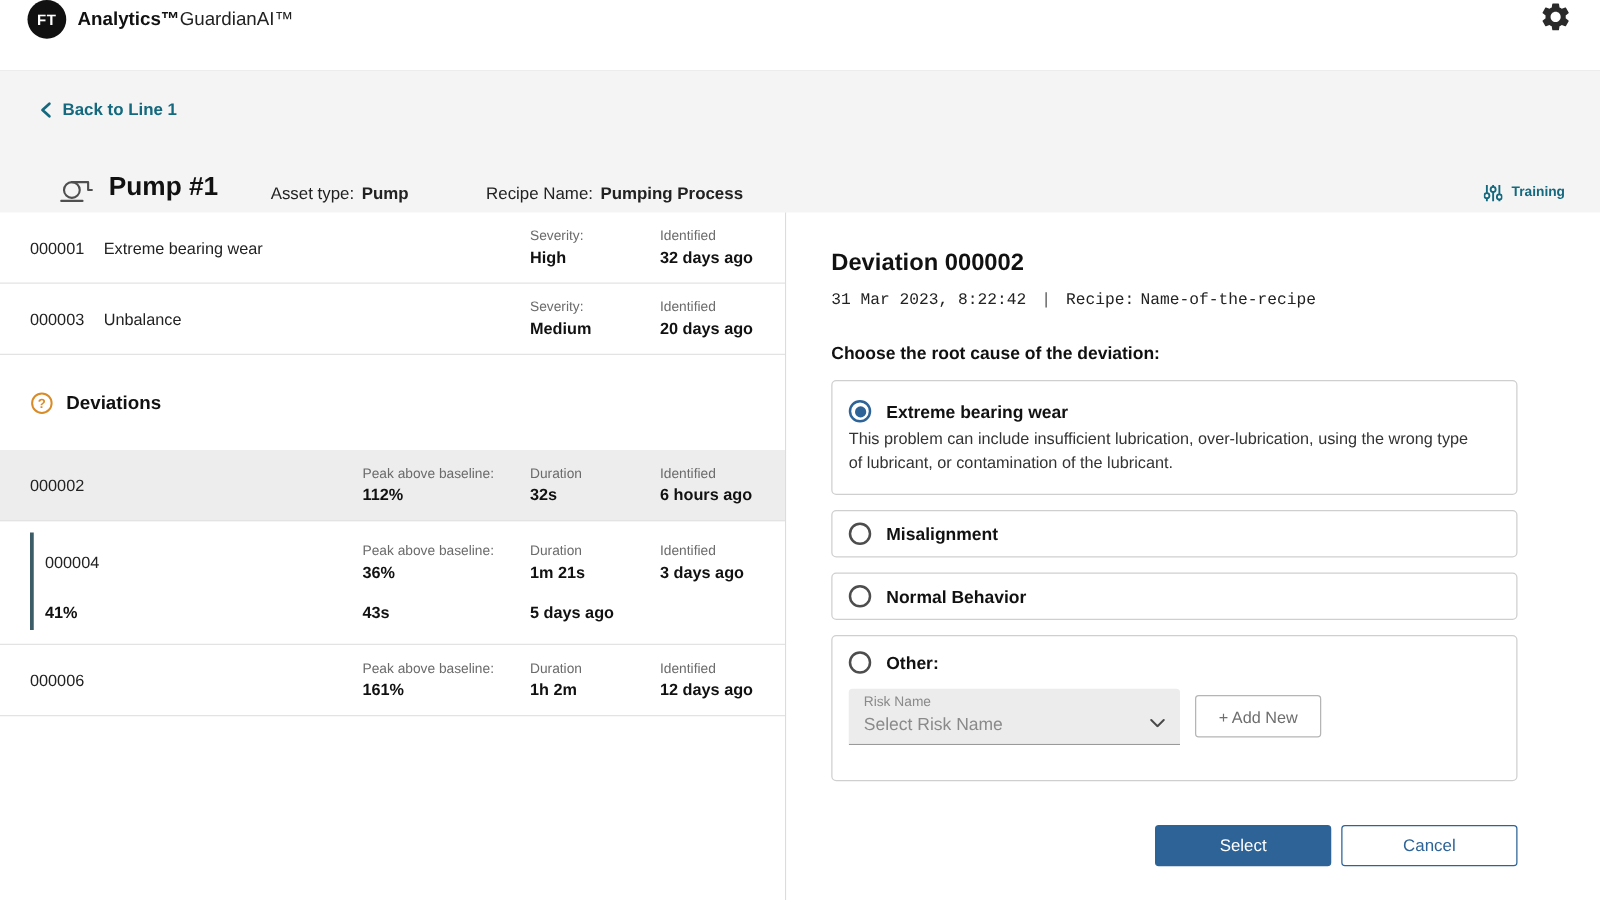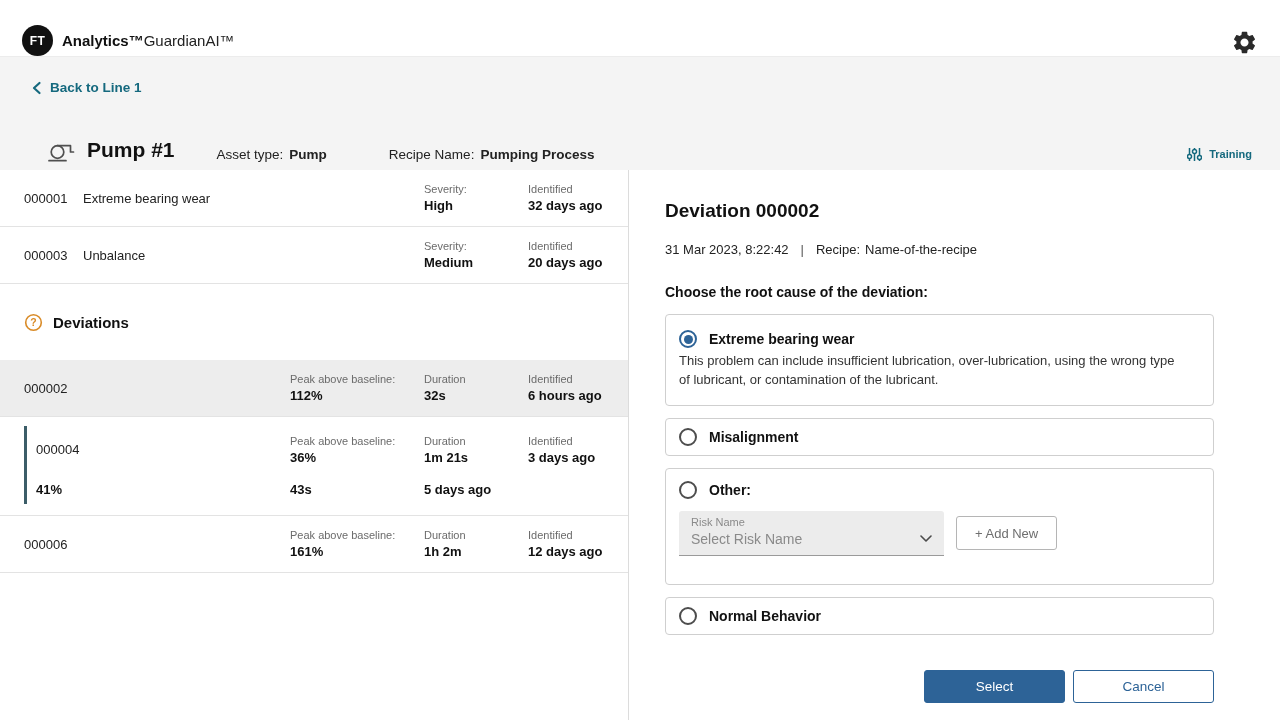--- a/index.html
+++ b/index.html
@@ -7,21 +7,21 @@
   body {
     font-family: "Liberation Sans", "DejaVu Sans", sans-serif;
     background: #f4f4f4;
     color: #1a1a1a;
     font-size: 13px;
   }
 
   
   .topbar {
     height: 57px; background: #fff; border-bottom: 1px solid #ececec;
-    display: flex; align-items: flex-end; justify-content: space-between;
+    display: flex; align-items: flex-start; justify-content: space-between;
     padding: 0 22px;
   }
   .brand { display: flex; align-items: center; gap: 9px; }
   .logo-circle {
     width: 31px; height: 31px; border-radius: 50%; background: #111;
     color: #fff; display: flex; align-items: center; justify-content: center;
     font-weight: bold; font-size: 12px; letter-spacing: .5px;
   }
   .brand-text { font-size: 15px; }
   .brand-bold { font-weight: bold; color: #111; }
@@ -74,21 +74,21 @@
   .dev-group { position: relative; border-bottom: 1px solid #e3e3e3; padding: 8px 16px 10px 36px; }
   .group-bar { position: absolute; left: 24px; top: 9px; bottom: 11px; width: 3px; background: #3c5d68; }
   .grow {
     display: grid; grid-template-columns: 254px 134px 104px 1fr; align-items: center;
   }
   .grow1 { min-height: 49px; }
   .grow2 { min-height: 31px; }
 
   
   .detail-title { font-size: 19px; font-weight: bold; color: #111; }
-  .detail-meta { display: flex; align-items: baseline; margin-top: 20px; font-size: 13px; color: #222; }
+  .detail-meta { display: flex; align-items: baseline; margin-top: 10px; font-size: 13px; color: #222; font-family: Liberation Mono, monospace; }
   .detail-meta .pipe { margin: 0 12px; color: #555; }
   .detail-meta .rlabel { margin-right: 5px; }
   .detail-prompt { margin-top: 27px; font-size: 14px; font-weight: bold; color: #111; }
 
   .options { margin-top: 14px; }
   .opt-card {
     border: 1px solid #cfcfcf; border-radius: 4px; background: #fff;
     margin-bottom: 12px; padding: 15px 16px 15px 13px; cursor: pointer;
   }
   .opt-card.compact { padding: 9px 16px 9px 13px; }
@@ -318,46 +318,46 @@
         <div class="desc-text">This problem can include insufficient lubrication, over-lubrication, using the wrong type of lubricant, or contamination of the lubricant.</div>
       </div>
 
       <div class="opt-card compact">
         <div class="opt-head">
           <span class="radio"></span>
           <span class="opt-label">Misalignment</span>
         </div>
       </div>
 
+      <div class="opt-card compact">
+        <div class="opt-head">
+          <span class="radio"></span>
+          <span class="opt-label">Normal Behavior</span>
+        </div>
+      </div>
+
       <div class="opt-card" style="padding-top:12px; padding-bottom:20px;">
         <div class="opt-head">
           <span class="radio"></span>
           <span class="opt-label">Other:</span>
         </div>
         <div class="other-form">
           <div class="risk-select">
             <span class="rs-label">Risk Name</span>
             <span class="rs-value">Select Risk Name</span>
             <span class="rs-chevron">
               <svg width="12" height="7" viewBox="0 0 12 7">
                   <path d="M1 1 L6 6 L11 1" fill="none" stroke="#4a4a4a" stroke-width="1.6" stroke-linecap="round" stroke-linejoin="round"></path>
                 </svg>
             </span>
           </div>
           <button class="add-new-btn">+ Add New</button>
         </div>
       </div>
 
-      <div class="opt-card compact">
-        <div class="opt-head">
-          <span class="radio"></span>
-          <span class="opt-label">Normal Behavior</span>
-        </div>
-      </div>
-
     </div>
 
     <div class="actions">
       <button class="btn btn-primary">Select</button>
       <button class="btn btn-secondary">Cancel</button>
     </div>
   </div>
 
 </div>
 

